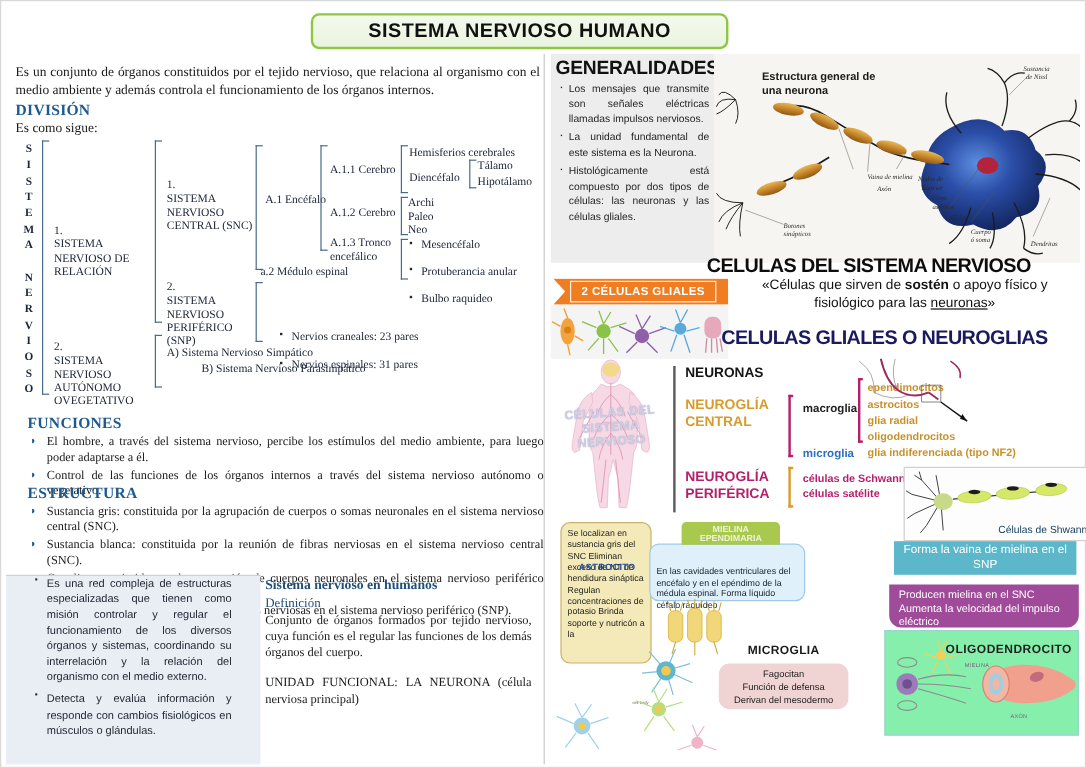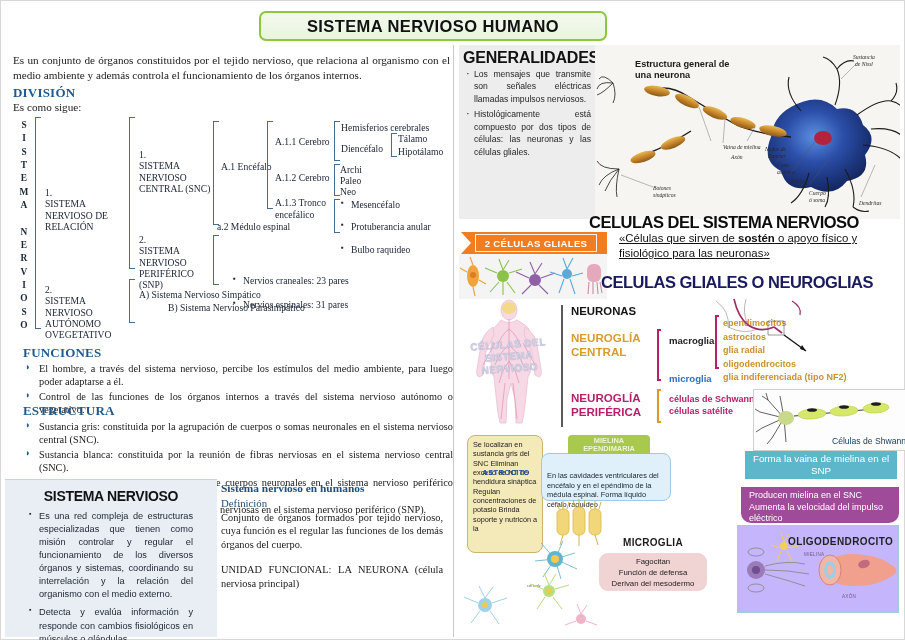--- a/index.html
+++ b/index.html
@@ -186,21 +186,21 @@
     background: #f07d22; border: 1px solid #fdf0e4;
     display: flex; align-items: center; justify-content: center;
   }
   .ribbon .inner span {
     font-family: "Liberation Sans", sans-serif;
     font-size: 9.6px; font-weight: bold; color: #fff; letter-spacing: .3px;
   }
   .quote-box {
     position: absolute; left: 618px; top: 230px; width: 270px;
     font-family: "Liberation Sans", sans-serif;
-    font-size: 11.4px; color: #111; line-height: 1.35; text-align: left; text-decoration: underline;
+    font-size: 11.4px; color: #111; line-height: 1.35; text-align: center;
   }
   .quote-box b { font-weight: bold; }
   .quote-box u { text-decoration: underline; }
 
   .glia-strip {
     position: absolute; left: 458px; top: 253px;
     width: 148px; height: 45px; background: #f4f4f4;
   }
 
   
@@ -301,21 +301,21 @@
   }
   .band-purple {
     position: absolute; left: 740px; top: 486px; width: 158px; height: 36px;
     background: #a04a9a; border-radius: 0 0 10px 10px;
     padding: 3px 8px;
     font-family: "Liberation Sans", sans-serif; font-size: 9px;
     color: #fff; line-height: 1.3;
   }
   .oligo-card {
     position: absolute; left: 736px; top: 524px; width: 162px; height: 88px;
-    background: #c4b5fd; border: 1px solid #9ecfd4;
+    background: #86efac; border: 1px solid #9ecfd4;
   }
   .oligo-card .ttl {
     position: absolute; left: 50px; top: 10px;
     font-family: "Liberation Sans", sans-serif; font-size: 10px;
     font-weight: bold; color: #1f1f1f; letter-spacing: .4px;
   }
   .oligo-card .mini { position: absolute; font-family: "Liberation Sans", sans-serif;
     font-size: 4.6px; color: #7a5a80; letter-spacing: .3px; }
 </style>
 </head>
@@ -414,40 +414,40 @@
     <div class="h-blue">ESTRUCTURA</div>
     <ul class="diamond">
       <li>Sustancia gris: constituida por la agrupación de cuerpos o somas neuronales en el sistema nervioso central (SNC).</li>
       <li>Sustancia blanca: constituida por la reunión de fibras nerviosas en el sistema nervioso central (SNC).</li>
       <li>Ganglio: constituido por la agrupación de cuerpos neuronales en el sistema nervioso periférico (SNP).</li>
       <li>Nervio: constituido por la reunión de fibras nerviosas en el sistema nervioso periférico (SNP).</li>
     </ul>
   </div>
 
   <div class="sn-box">
-    <h3>SISTEMA NERVIOSO</h3>
     <ul>
       <li>Es una red compleja de estructuras especializadas que tienen como misión controlar y regular el funcionamiento de los diversos órganos y sistemas, coordinando su interrelación y la relación del organismo con el medio externo.</li>
       <li>Detecta y evalúa información y responde con cambios fisiológicos en músculos o glándulas.</li>
     </ul>
   </div>
 
   <div class="def-col">
     <span class="t1">Sistema nervioso en humanos</span>
     <span class="t2">Definición</span>
     <span class="p">Conjunto de órganos formados por tejido nervioso, cuya función es el regular las funciones de los demás órganos del cuerpo.</span>
     <span class="p2">UNIDAD FUNCIONAL: LA NEURONA (célula nerviosa principal)</span>
   </div>
 
   <div class="vdiv"></div>
 
   <div class="gen-panel"></div>
   <div class="gen-head">GENERALIDADES</div>
   <ul class="gen-list">
     <li>Los mensajes que transmite son señales eléctricas llamadas impulsos nerviosos.</li>
+    <li>La unidad fundamental de este sistema es la Neurona.</li>
     <li>Histológicamente está compuesto por dos tipos de células: las neuronas y las células gliales.</li>
   </ul>
 
   <div class="neuron-fig">
     <div class="cap">Estructura general de una neurona</div>
     <svg width="305" height="174" viewBox="0 0 305 174">
       <defs>
         <radialGradient id="soma" cx="45%" cy="40%" r="62%">
           <stop offset="0%" stop-color="#5d8fe0"></stop>
           <stop offset="45%" stop-color="#2b4ea8"></stop>

